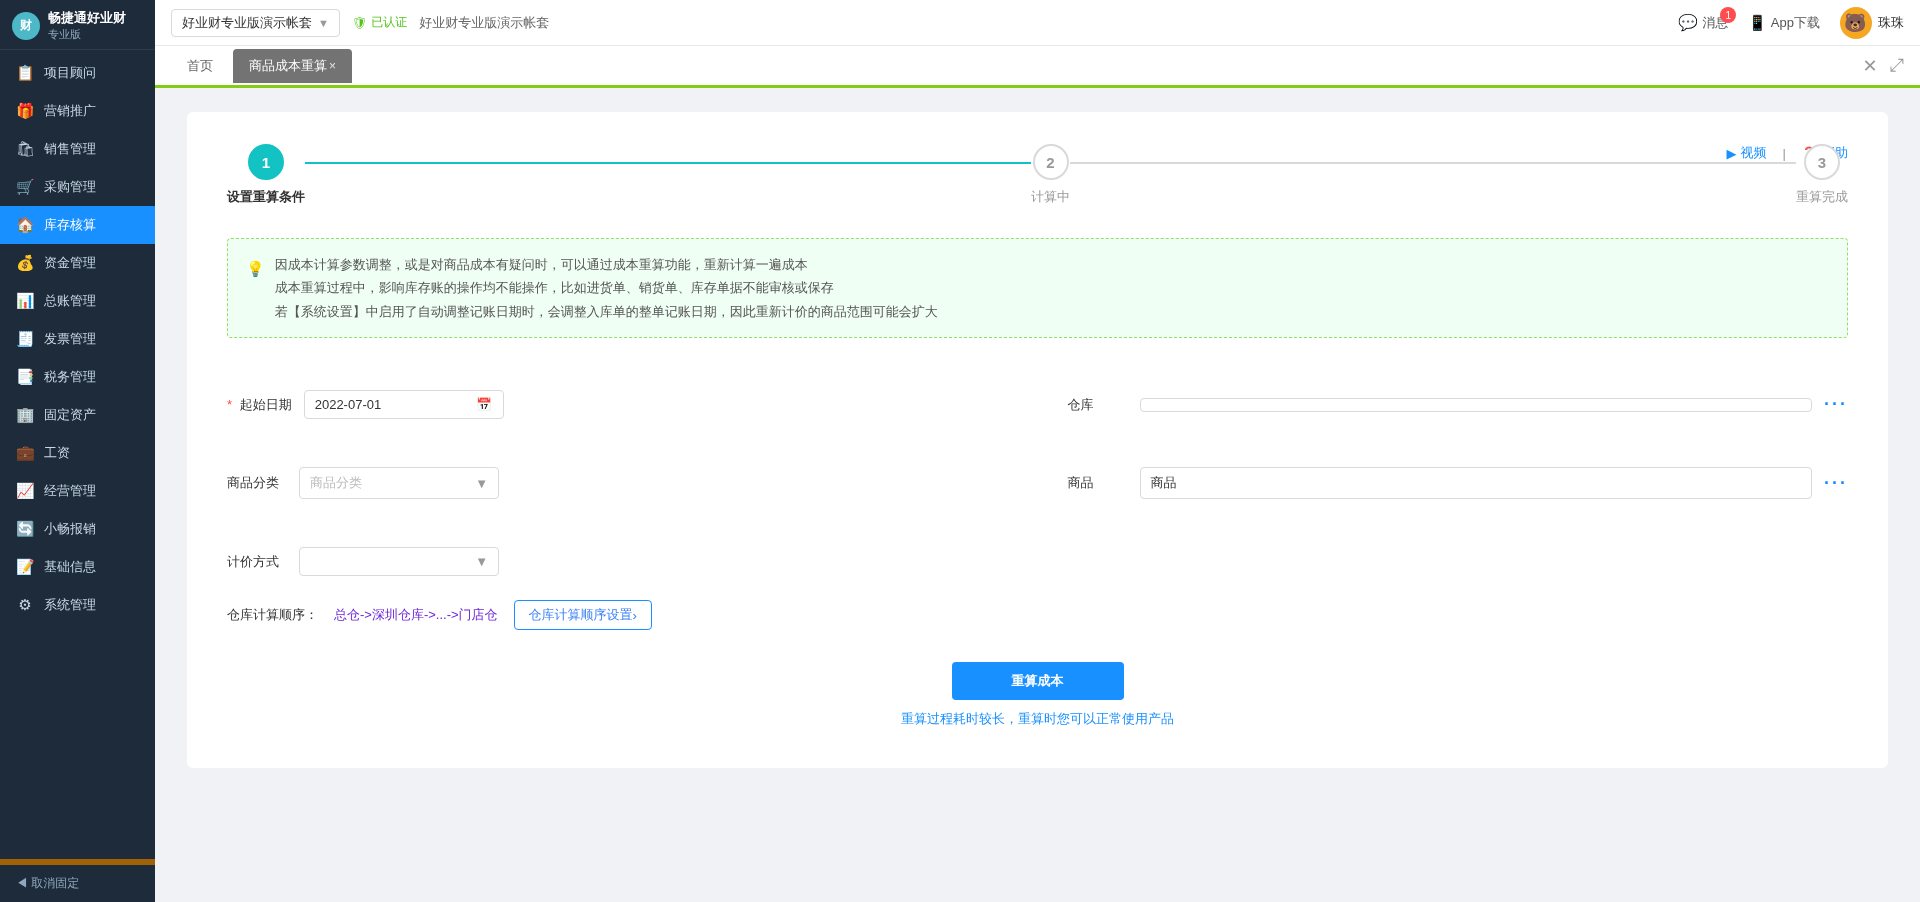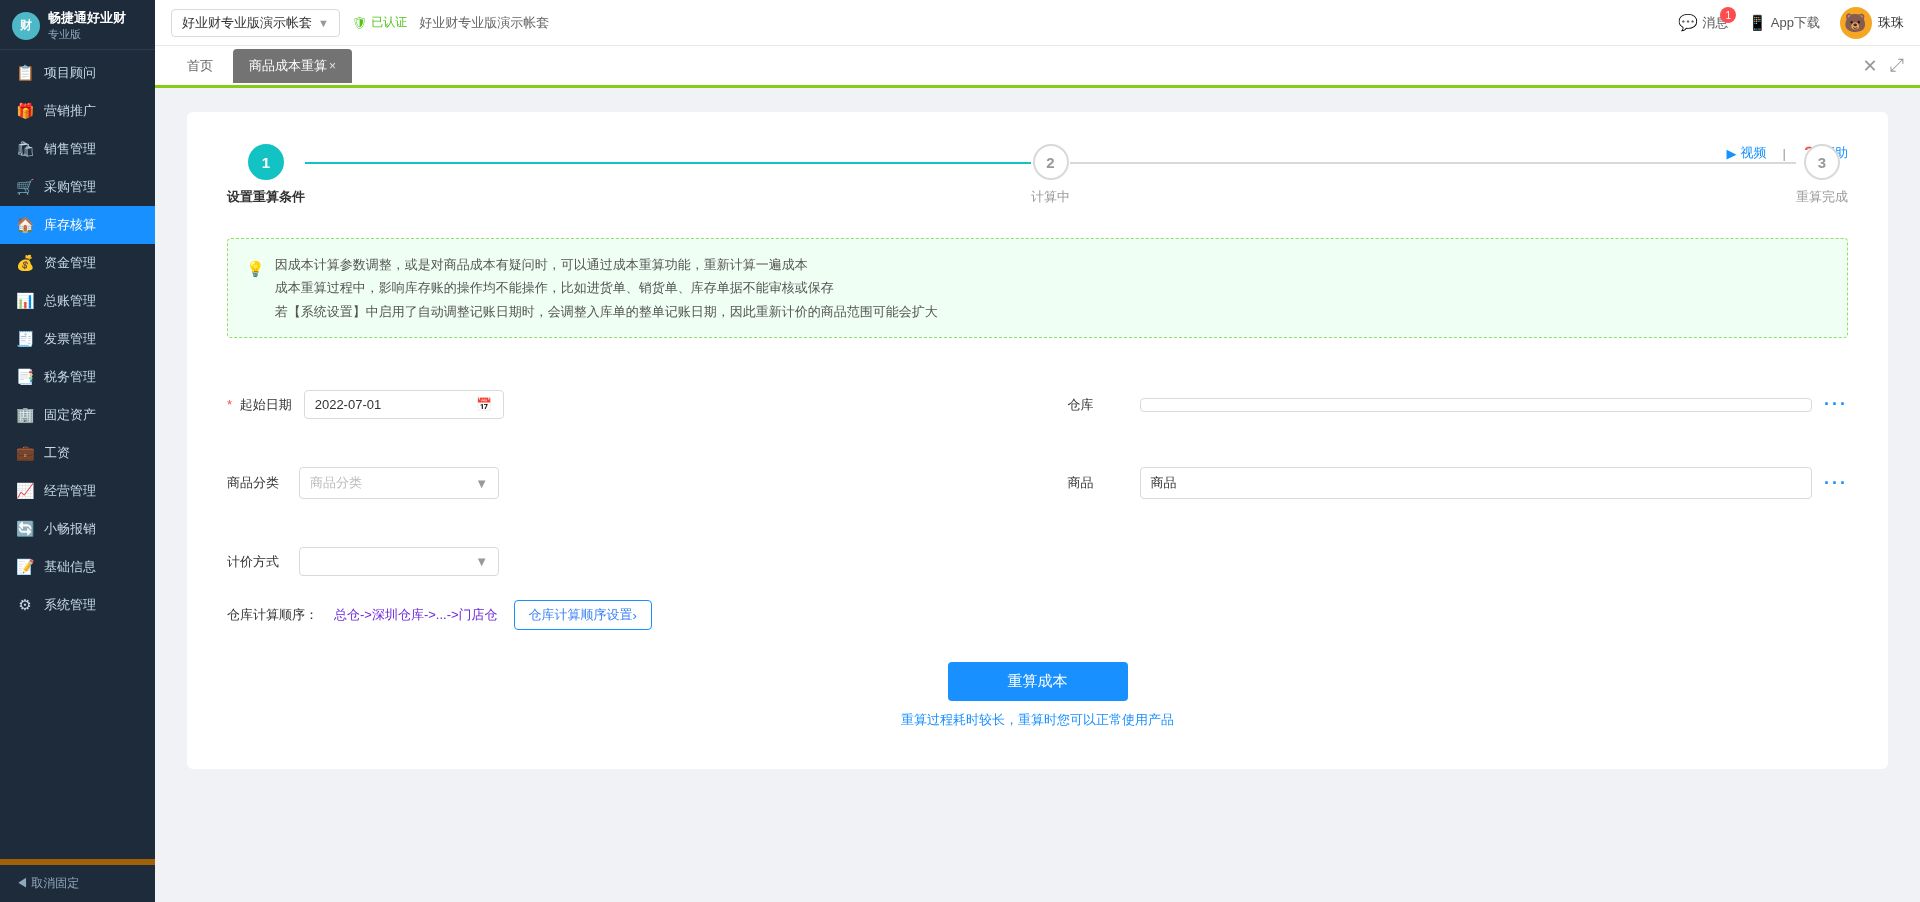--- a/index.html
+++ b/index.html
@@ -194,22 +194,22 @@
       background: #fff; border-radius: 4px;
       padding: 5px 14px; font-size: 13px; cursor: pointer;
       display: flex; align-items: center; 
     }
 
     
     .submit-area { text-align: center; margin-top: 16px; }
     .submit-btn {
       background: #1890ff; color: #fff;
       border: none; border-radius: 4px;
-      padding: 10px 60px; font-size: 15px; cursor: pointer;
-      font-weight: 400;
+      padding: 10px 60px; font-size: 13px; cursor: pointer;
+      font-weight: 700;
     }
     .submit-hint { margin-top: 10px; font-size: 13px; color: #1890ff; }
 
     .relative { position: relative; }
   </style>
 </head>
 <body>
 
 <div class="sidebar">
   <div class="sidebar-logo">

